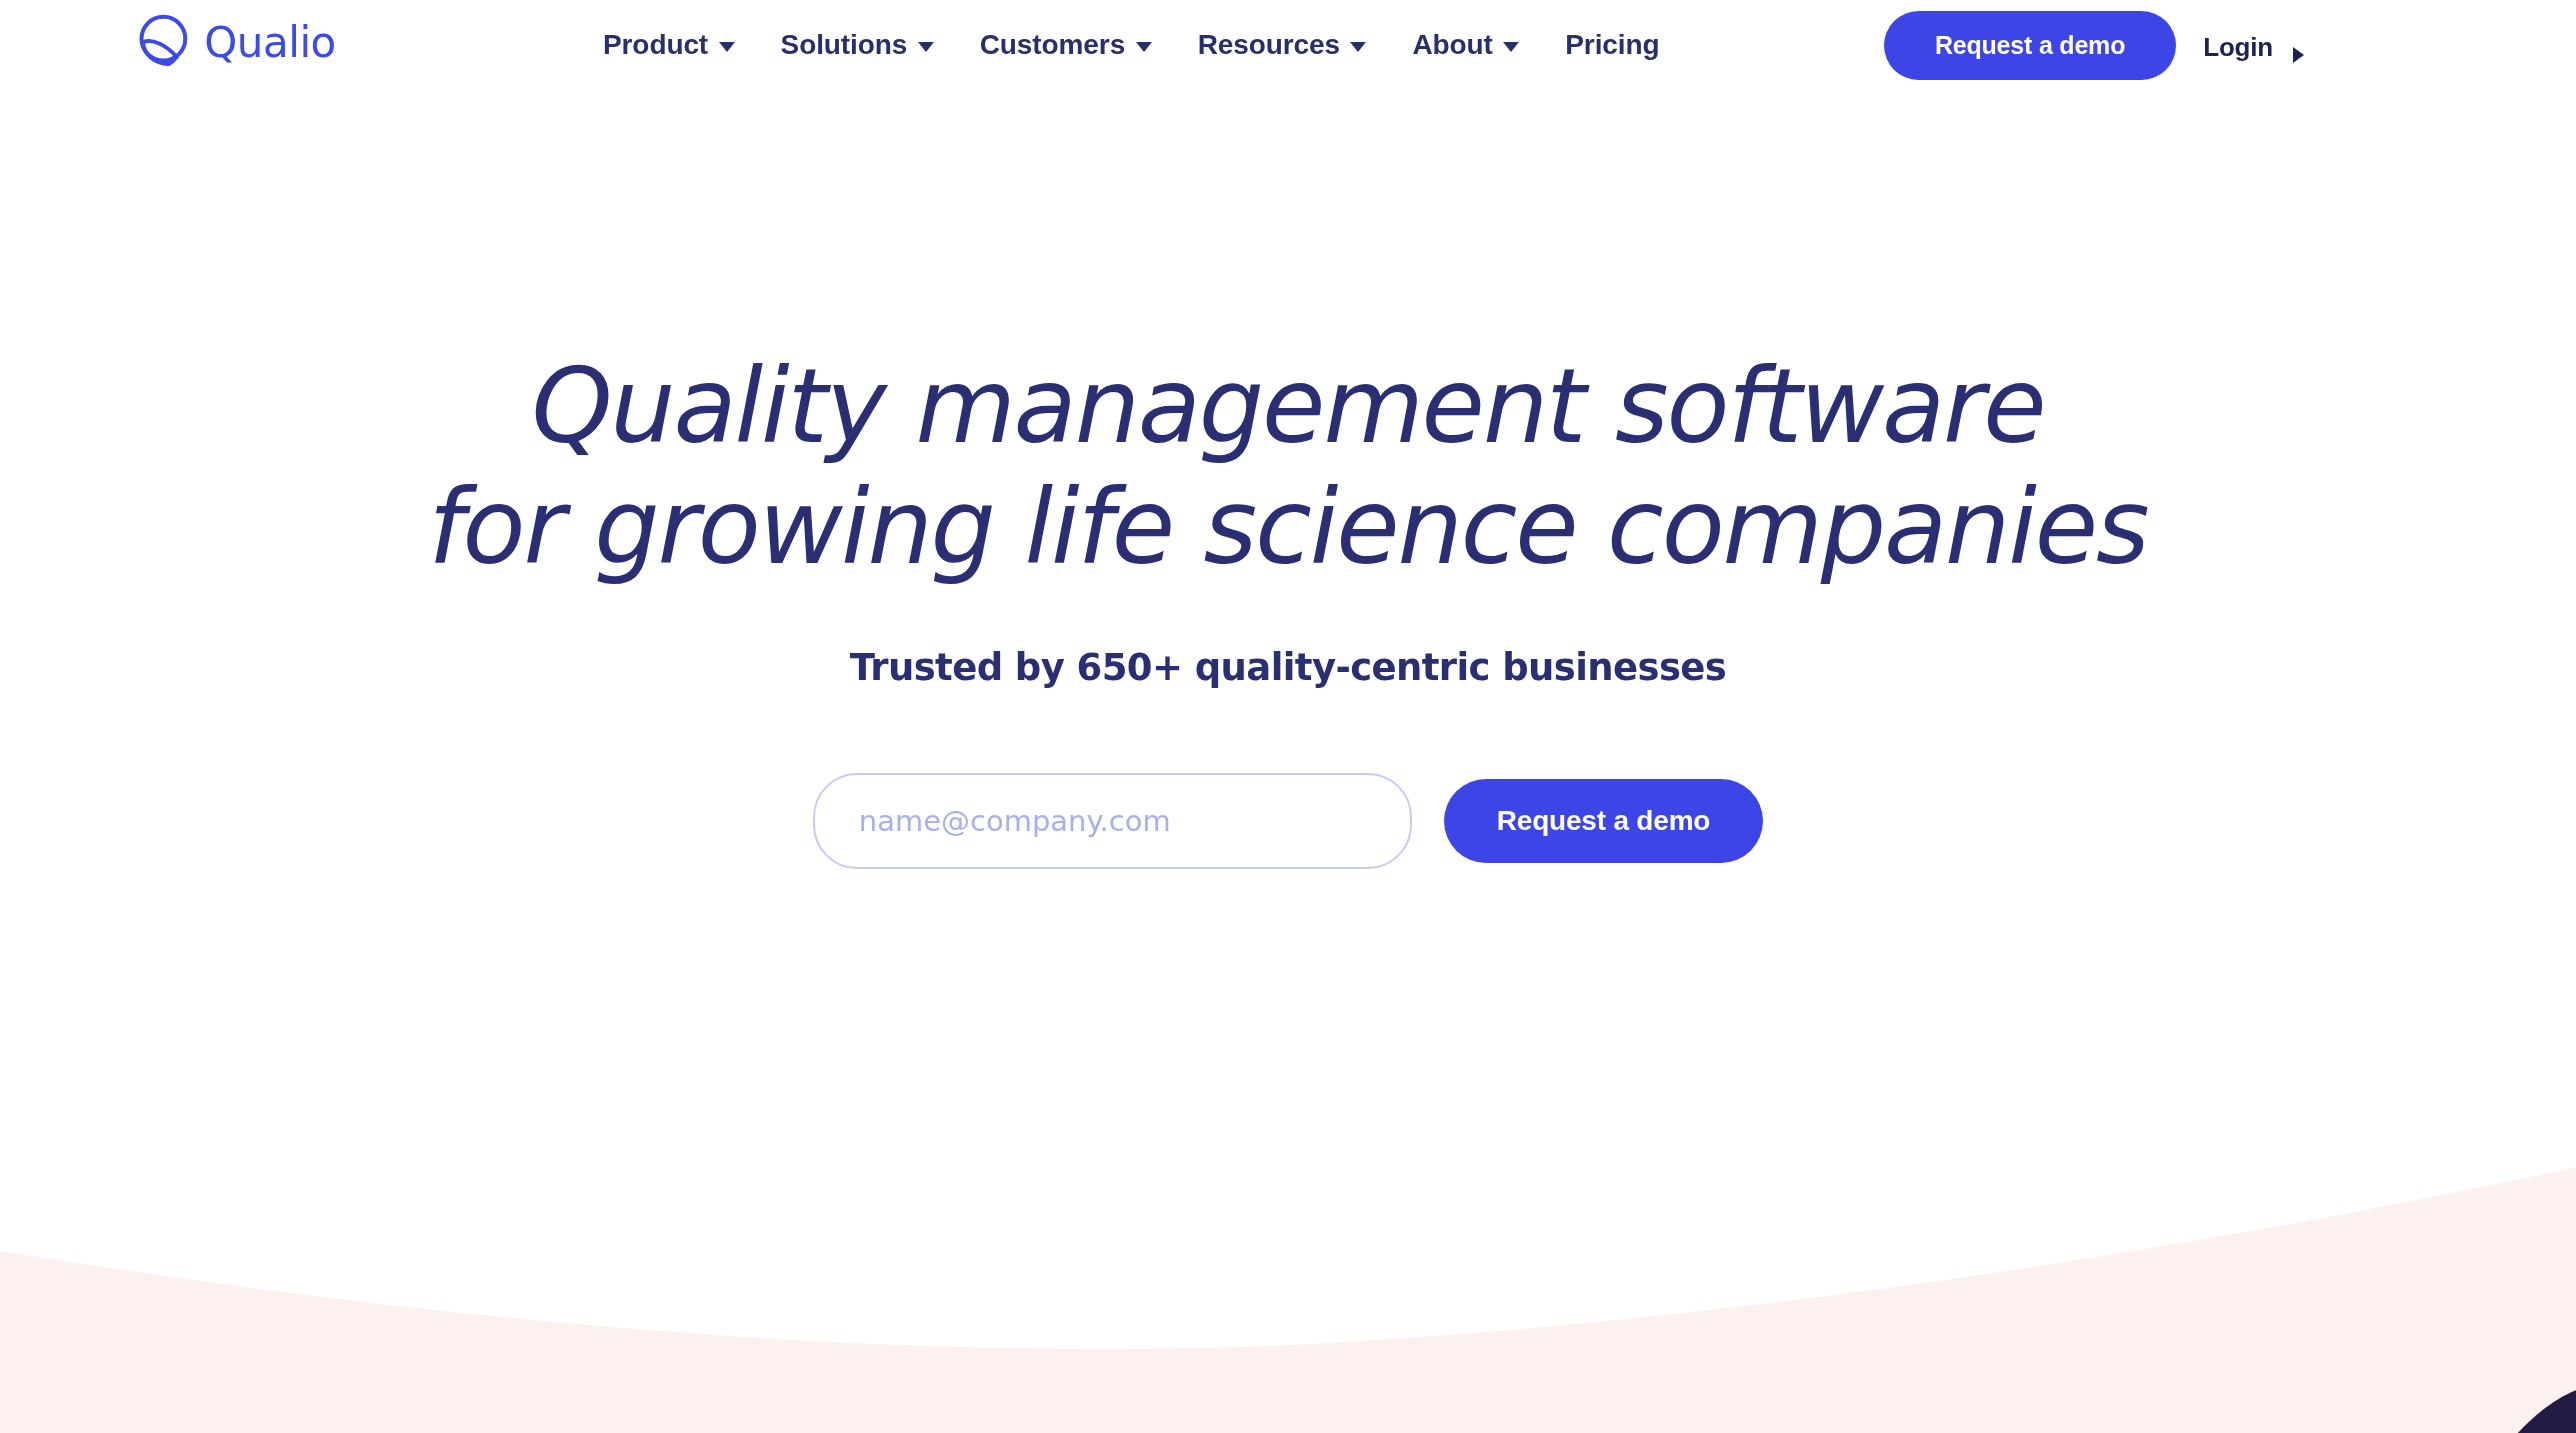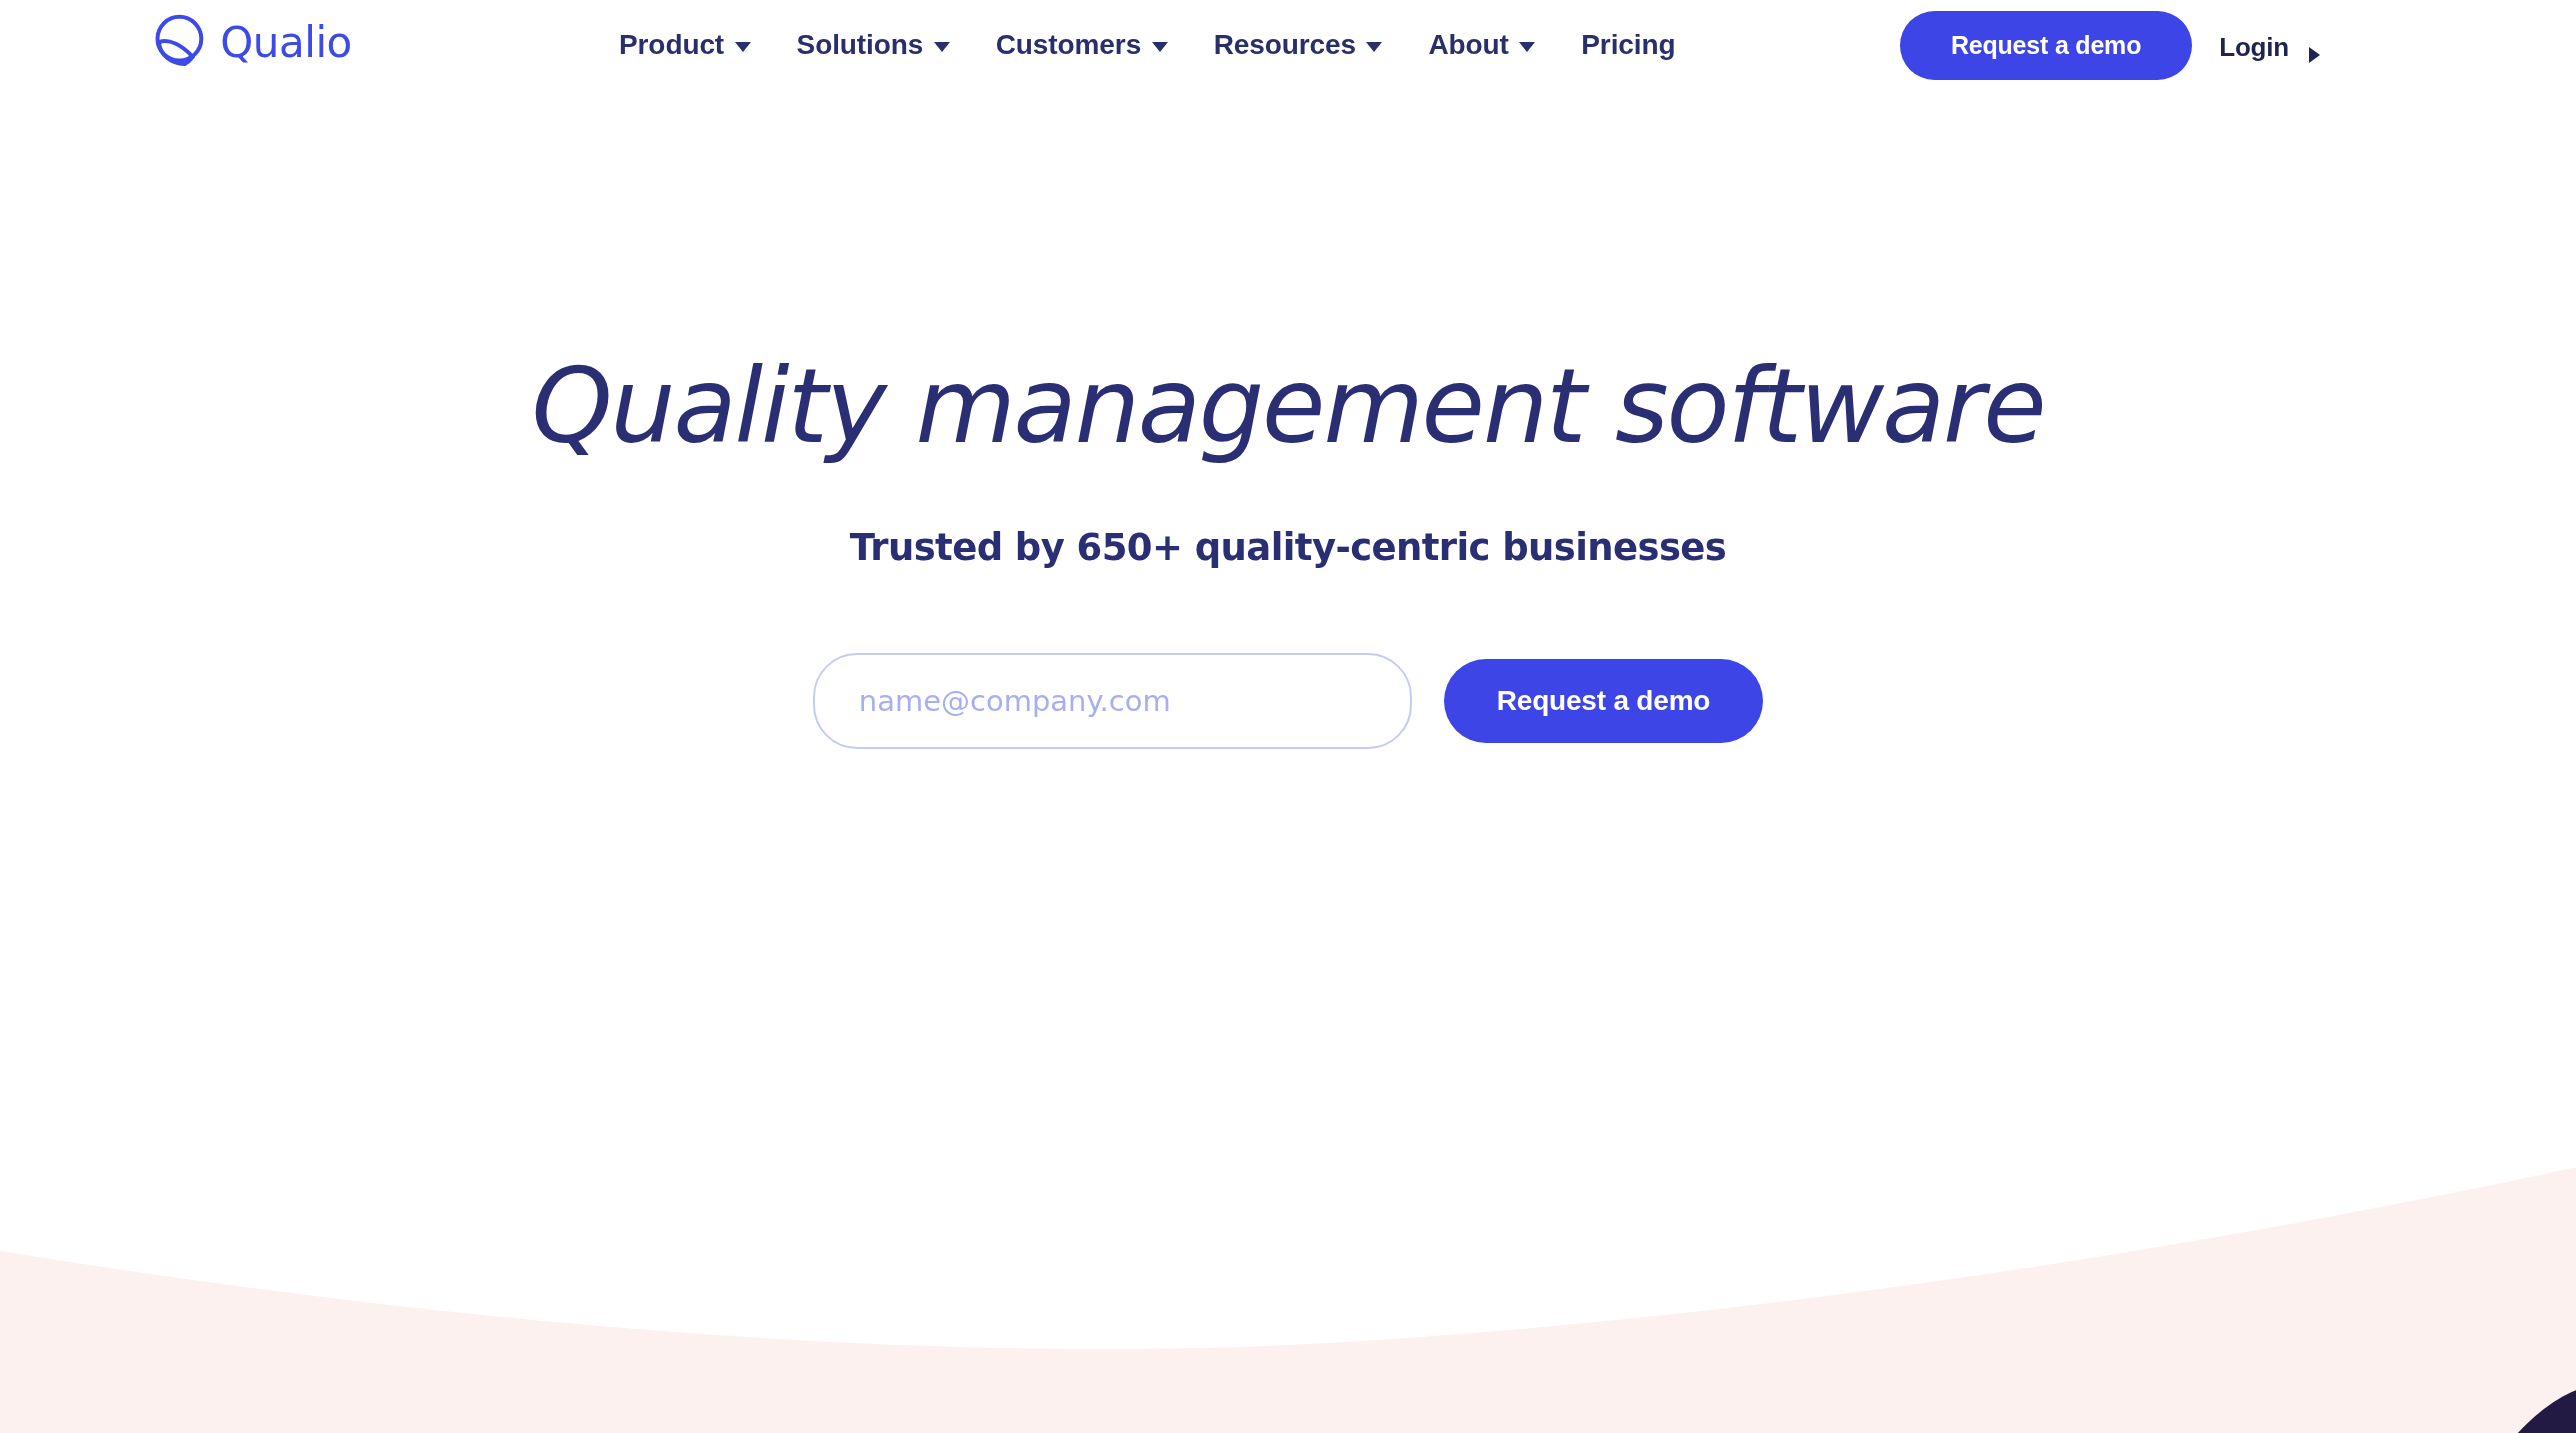--- a/index.html
+++ b/index.html
@@ -26,21 +26,21 @@
     left:0; bottom:0;
     width:2576px;
     height:324px;
     pointer-events:none;
   }
   .wave-layer svg { display:block; width:100%; height:100%; }
 
   
   .site-header {
     position:absolute;
-    top:0; left:16px;
+    top:0; left:0;
     width:2392px;
     height:100px;
     display:flex;
     align-items:center;
     z-index:5;
   }
 
   .brand {
     position:absolute;
     left:132px;
@@ -281,20 +281,21 @@
         <span class="caret-right"></span>
       </a>
     </div>
 
   </header>
 
   <section class="hero">
 
     <h1 class="hero-title">
       <span class="line">Quality management software</span>
+      <span class="line">for growing life science companies</span>
     </h1>
 
     <p class="hero-subtitle">Trusted by 650+ quality-centric businesses</p>
 
     <form class="hero-form">
       <input class="email-input" type="email" placeholder="name@company.com" style="">
       <button class="btn-demo-hero" type="submit">Request a demo</button>
     </form>
 
   </section>

